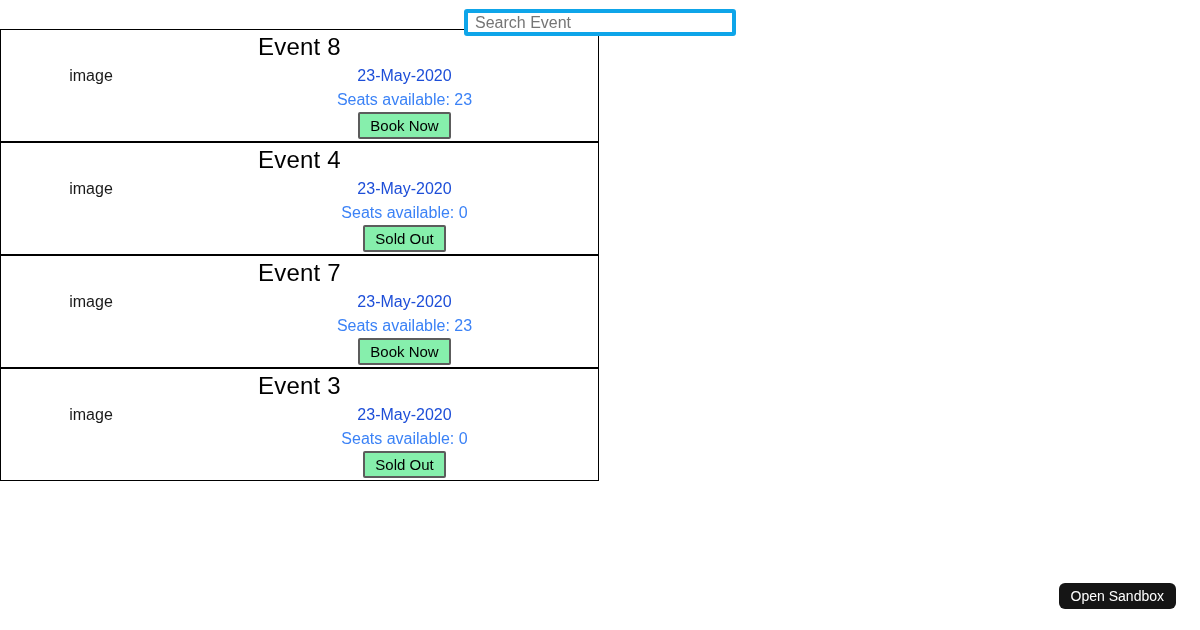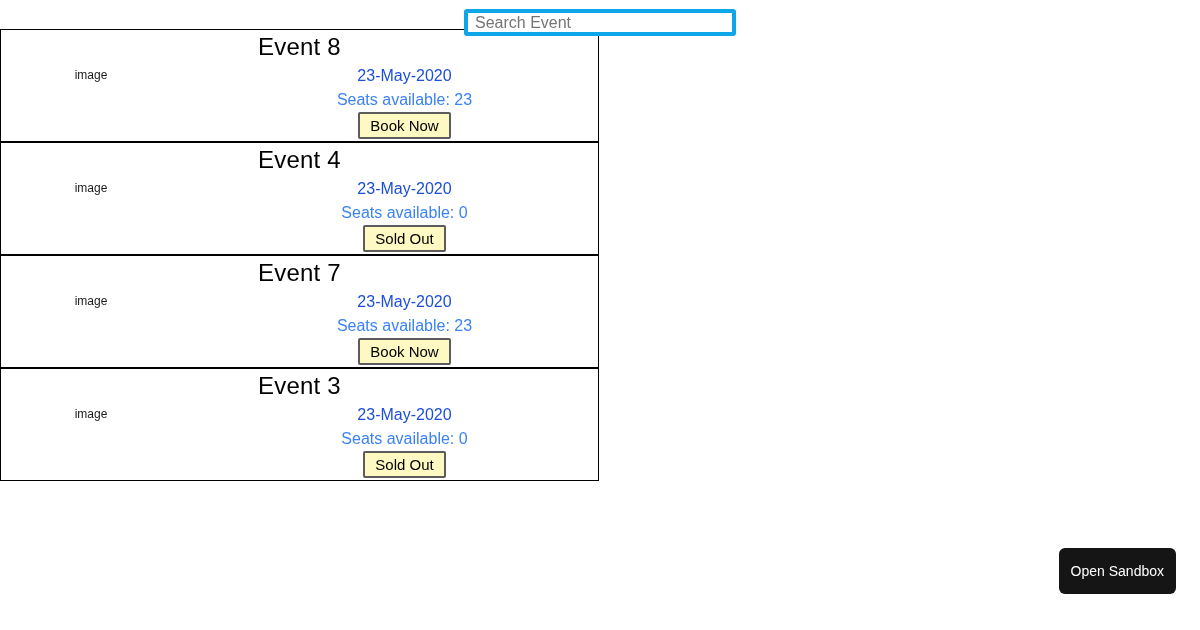--- a/index.html
+++ b/index.html
@@ -61,21 +61,21 @@
     letter-spacing: 0.2px;
   }
   .event-body {
     display: flex;
     margin-top: 1px;
   }
   .event-image {
     width: 180px;
     flex: 0 0 180px;
     text-align: center;
-    font-size: 12px;
+    font-size: 16px;
     line-height: 25px;
     color: #1a1a1a;
   }
   .event-details {
     flex: 1;
     padding-left: 30px;
     text-align: center;
   }
   .event-date {
     font-size: 16px;
@@ -87,36 +87,36 @@
     line-height: 21px;
     margin-top: 1px;
     color: #3b82f6;
   }
   .event-action {
     margin-top: 2px;
     font-family: "Liberation Sans", sans-serif;
     font-size: 15px;
     line-height: 19px;
     padding: 2px 10px;
-    background: #fef9c3;
+    background: #86efac;
     border: 2px solid #5c5c5c;
     border-radius: 2px;
     color: #000000;
     cursor: pointer;
   }
   
   .open-sandbox {
     position: absolute;
     right: 24px;
-    bottom: 36px;
+    bottom: 21px;
     background: #151515;
     color: #ffffff;
     border: none;
     border-radius: 6px;
-    padding: 15px 12px;
+    padding: 5px 12px;
     font-family: "Liberation Sans", sans-serif;
     font-size: 14px;
     line-height: 16px;
     cursor: pointer;
   }
 </style>
 </head>
 <body>
 
 <div class="page">

